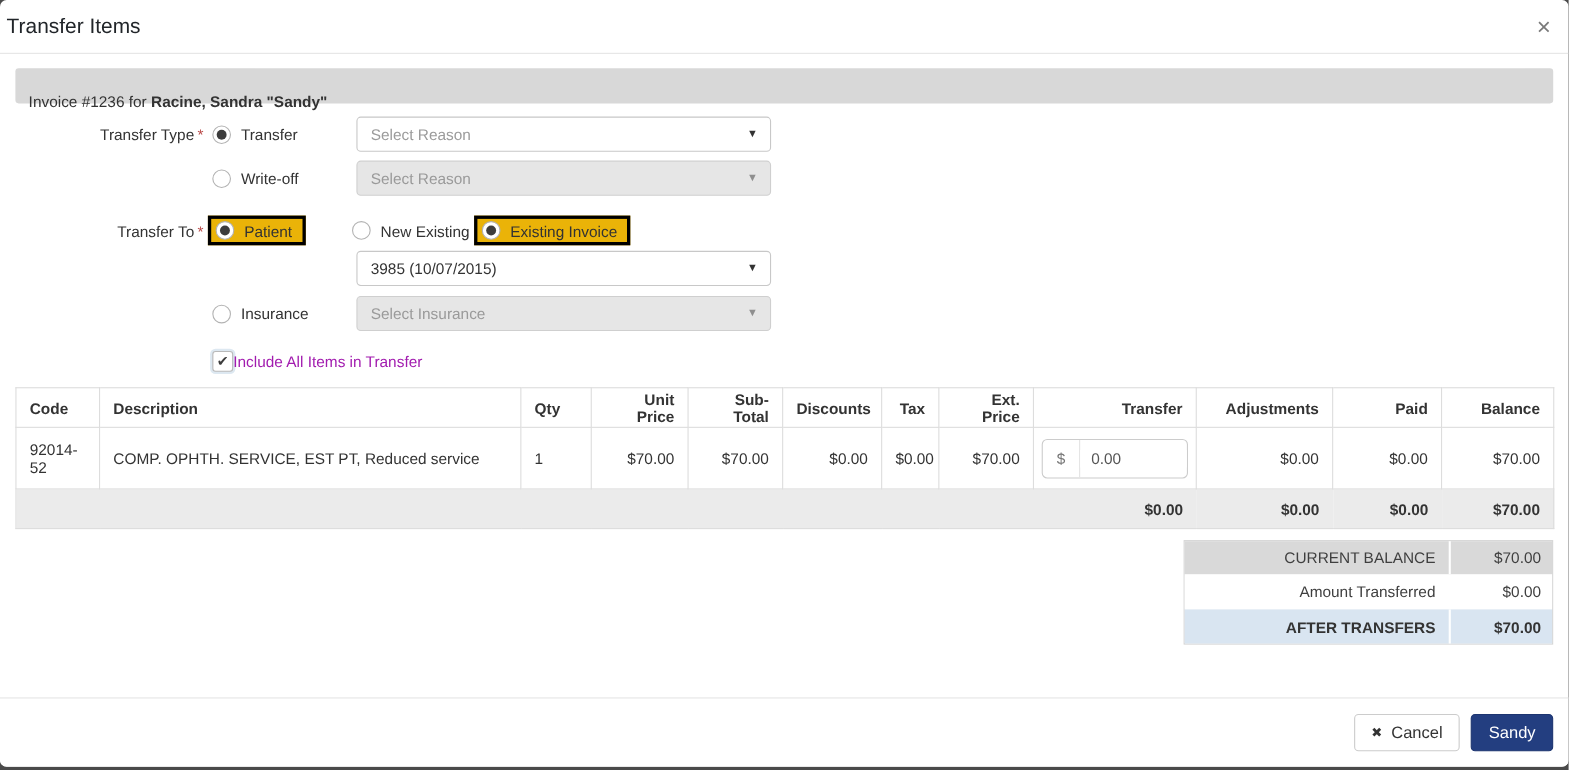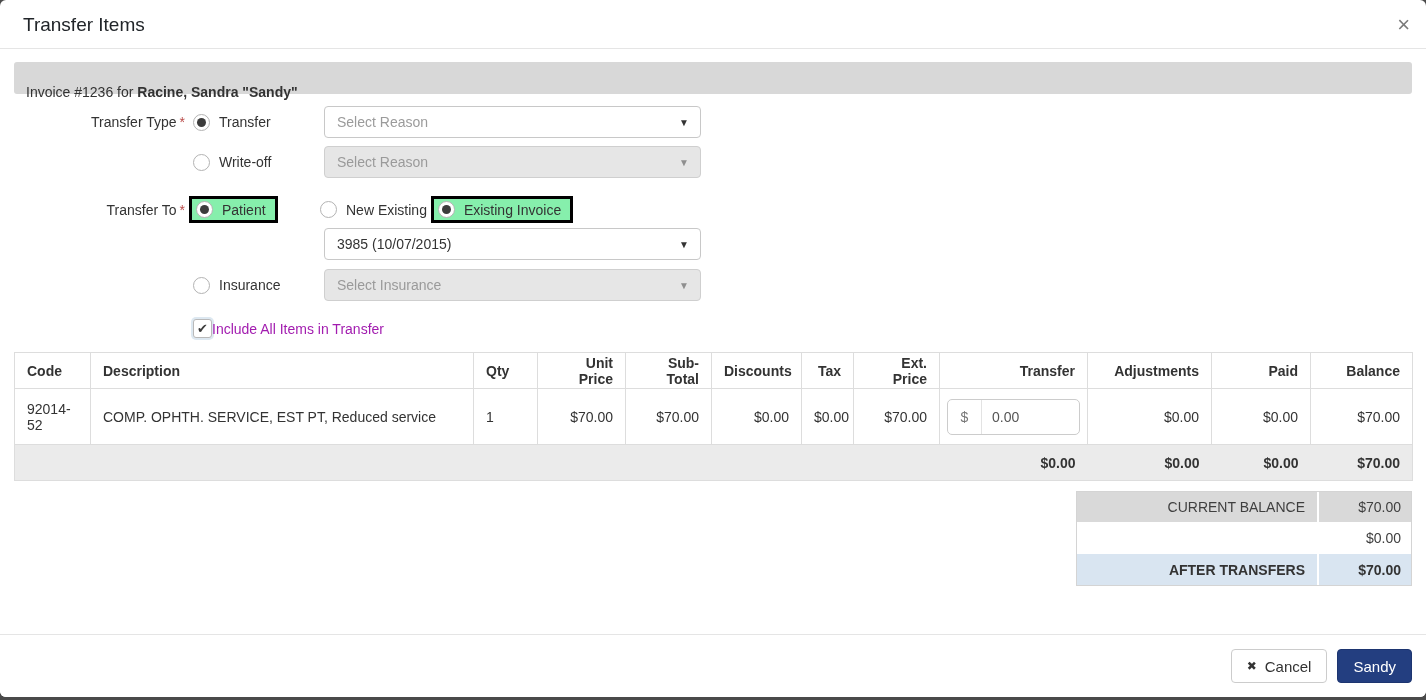--- a/index.html
+++ b/index.html
@@ -1,42 +1,42 @@
 <!DOCTYPE html>
 <html><head>
 <meta charset="utf-8">
 <style>
   * { margin:0; padding:0; box-sizing:border-box; }
   html,body { width:1426px; height:700px; overflow:hidden; }
   body { background:#4a4a4a; font-family:"Liberation Sans","DejaVu Sans",sans-serif; }
   .modal { position:relative; width:1426px; height:697px; background:#fff; border-radius:6px; overflow:hidden; }
 
   
-  .modal-header { display:flex; align-items:center; justify-content:space-between; padding:14px 16px 12px 23px; border-bottom:1px solid #e5e5e5; }
+  .modal-header { display:flex; align-items:center; justify-content:space-between; padding:14px 16px 12px 6px; border-bottom:1px solid #e5e5e5; }
   .modal-title { font-size:19px; color:#212529; font-weight:400; }
   .close-btn { font-size:22px; color:#7a7a7a; background:none; border:none; cursor:pointer; line-height:1; }
 
   
   .invoice-bar { margin:13px 14px 12px 14px; background:#d8d8d8; border-radius:3px; height:29px; line-height:29px; padding:16px 12px; font-size:14px; color:#333; }
   .invoice-bar b { font-weight:700; }
 
   
   .form-area { padding:0 14px; }
   .form-row { display:flex; align-items:center; }
   .label-col { width:171px; text-align:right; font-size:14px; color:#333; flex-shrink:0; }
   .req { color:#b94a48; margin-left:3px; }
   .radio-col { width:131px; margin-left:8px; flex-shrink:0; display:flex; align-items:center; }
   .control-col { width:377px; }
 
   .radio-wrap { display:inline-flex; align-items:center; cursor:pointer; }
   .radio-circle { width:17px; height:17px; border:1px solid #b3b3b3; border-radius:50%; background:#fff; position:relative; flex-shrink:0; }
   .radio-wrap.checked .radio-circle::after { content:""; position:absolute; left:3px; top:3px; width:9px; height:9px; border-radius:50%; background:#3c3c3c; }
   .radio-label { margin-left:9px; font-size:14px; color:#333; white-space:nowrap; }
 
-  .hl-box { border:3px solid #000; padding:2px 9px 2px 4px; display:inline-flex; align-items:center; background:#86efac; }
+  .hl-box { border:3px solid #000; padding:2px 9px 2px 4px; display:inline-flex; align-items:center; background:#eab308; }
 
   .select { position:relative; height:32px; border:1px solid #c8c8c8; border-radius:4px; background:#fff; font-size:14px; display:flex; align-items:center; padding:0 28px 0 12px; cursor:pointer; }
   .select .placeholder { color:#9b9b9b; }
   .select .value { color:#333; }
   .select .caret { position:absolute; right:11px; top:50%; transform:translateY(-50%); font-size:10px; color:#333; }
   .select.disabled { background:#e6e6e6; border-color:#cfcfcf; cursor:default; }
   .select.disabled .placeholder { color:#9a9a9a; }
   .select.disabled .caret { color:#8f8f8f; }
 
   .checkbox-row { margin-left:179px; display:flex; align-items:center; }
@@ -253,20 +253,21 @@
     </tfoot>
   </table>
 
   <div class="summary-wrap">
     <div class="summary">
       <div class="summary-row gray">
         <div class="summary-label">CURRENT BALANCE</div>
         <div class="summary-value">$70.00</div>
       </div>
       <div class="summary-row white">
+        <div class="summary-label">Amount Transferred</div>
         <div class="summary-value">$0.00</div>
       </div>
       <div class="summary-row blue">
         <div class="summary-label">AFTER TRANSFERS</div>
         <div class="summary-value">$70.00</div>
       </div>
     </div>
   </div>
 
   <div class="modal-footer">

